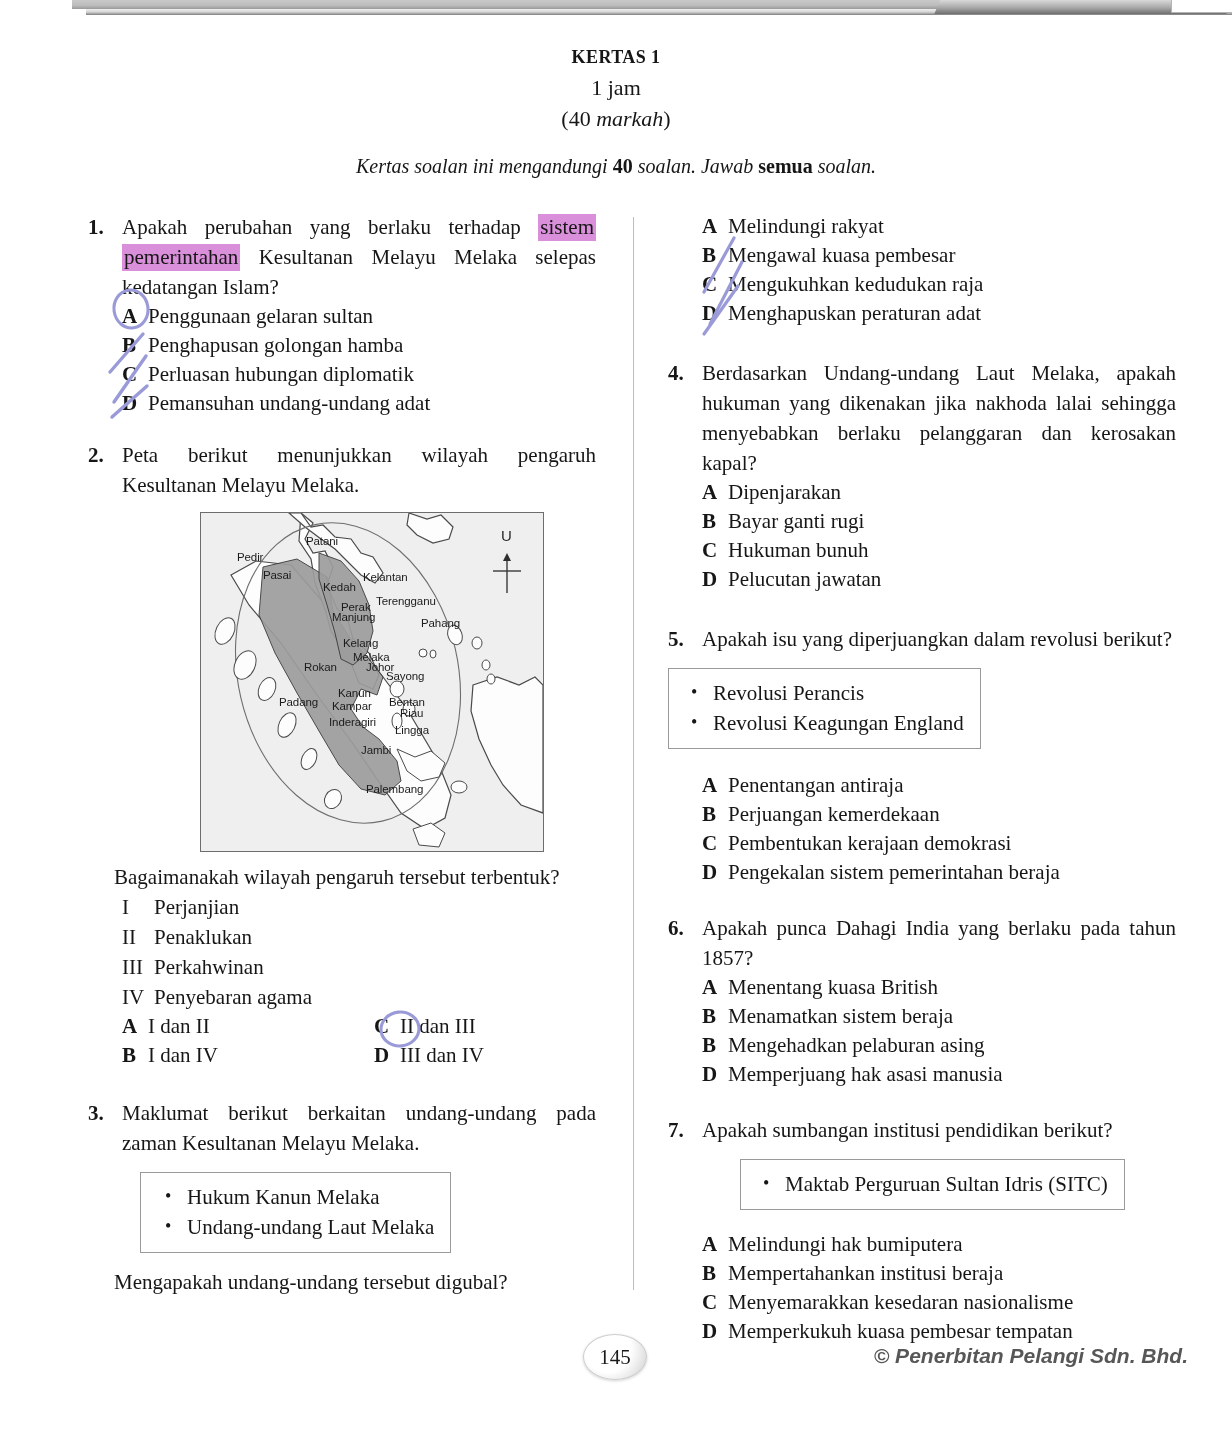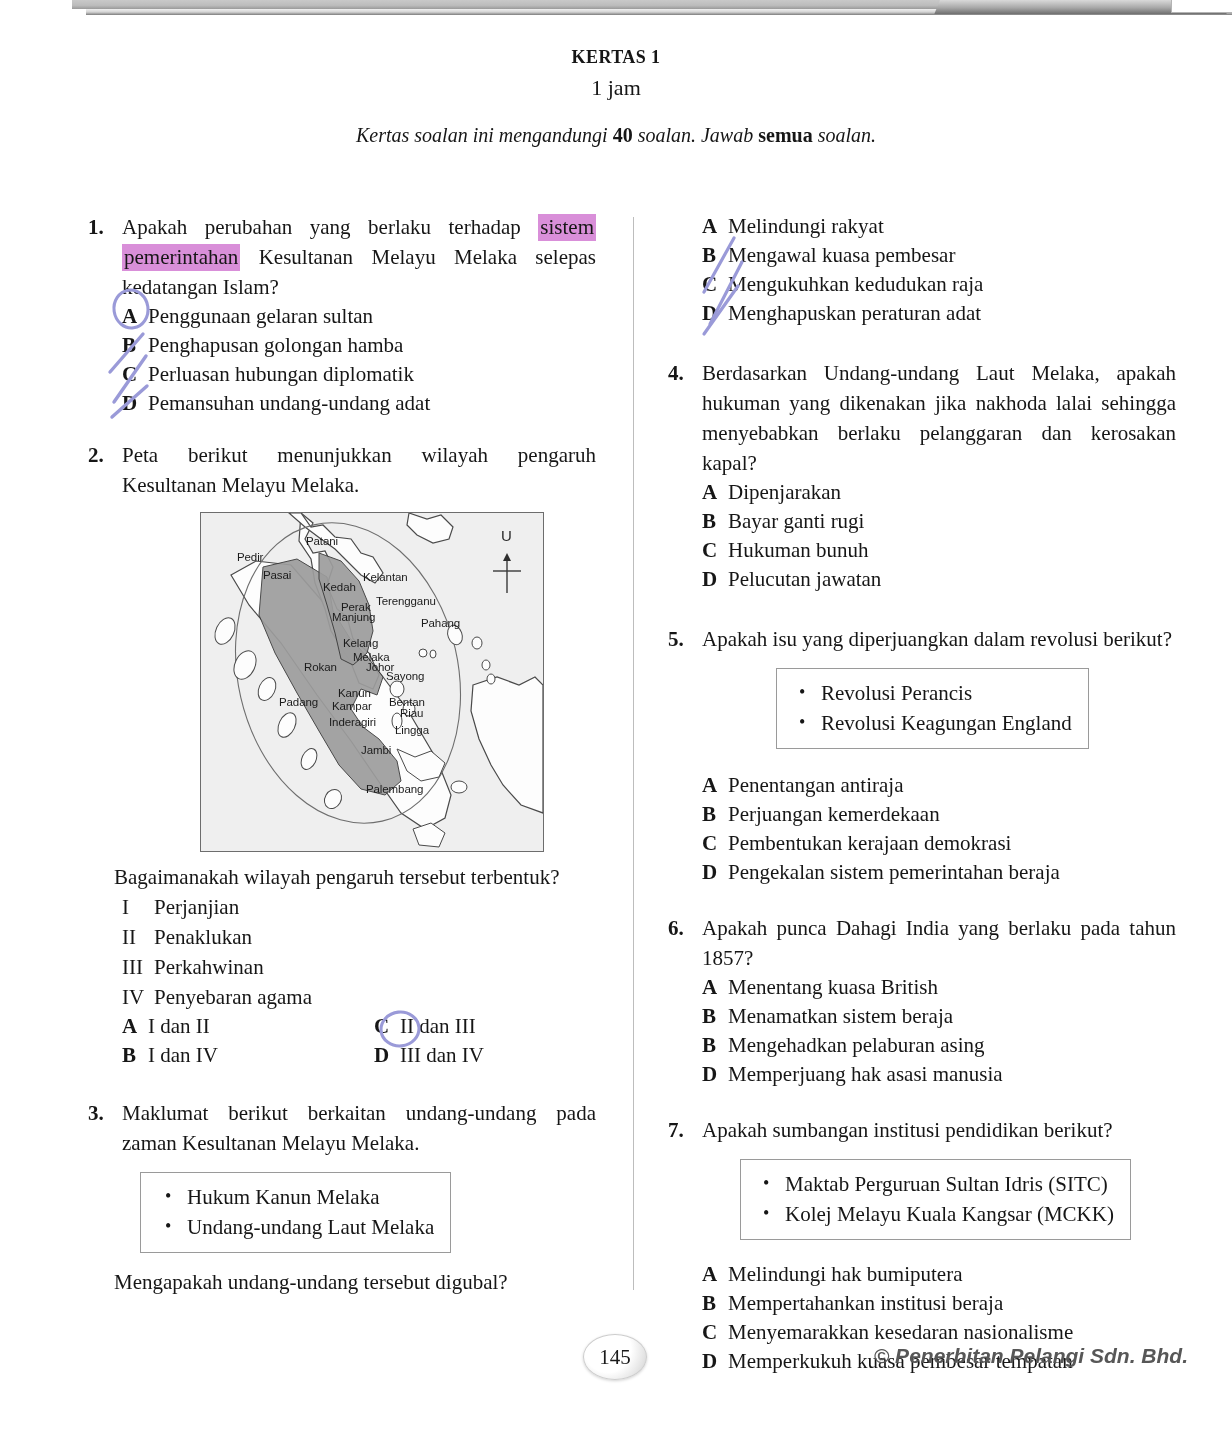--- a/index.html
+++ b/index.html
@@ -171,21 +171,21 @@
   }
 
   
   .stimbox {
     border: 1px solid #9a9a9a;
     margin: 14px 0 14px 0;
     padding: 9px 16px 10px 22px;
     display: inline-block;
   }
   .stimbox.b3  { margin-left: 52px; padding-left: 24px; }
-  .stimbox.b5  { margin-left: 108px; }
+  .stimbox.b5  { }
   .stimbox.b7  { margin-left: 72px; }
   .stim-item {
     font-size: 21px;
     line-height: 30px;
     position: relative;
     padding-left: 22px;
     white-space: nowrap;
   }
   .stim-item::before {
     content: "\2022";
@@ -276,20 +276,21 @@
 <div class="scan-edge">
   <div class="band1"></div>
   <div class="band2"></div>
   <div class="band3"></div>
   <div class="corner"></div>
 </div>
 
 <div class="page-head">
   <div class="kertas-title">KERTAS 1</div>
   <div class="kertas-dur">1 jam</div>
+  <div class="kertas-marks"><span>(40 </span><i>markah</i><span>)</span></div>
   <div class="kertas-instr"><span>Kertas soalan ini mengandungi </span><b>40</b><span> soalan. Jawab </span><b>semua</b><span> soalan.</span></div>
 </div>
 
 <div class="columns">
 
   <div class="divider"></div>
 
   <div class="col col-left">
 
     <div class="q">
@@ -574,21 +575,20 @@
       </div>
     </div>
 
     <div class="q">
       <div class="q-head">
         <div class="q-num">7.</div>
         <div class="q-text">Apakah sumbangan institusi pendidikan berikut?</div>
       </div>
       <div class="stimbox b7">
         <div class="stim-item">Maktab Perguruan Sultan Idris (SITC)</div>
-        <div class="stim-item">Kolej Melayu Kuala Kangsar (MCKK)</div>
       </div>
       <div class="opts" style="margin-top:6px;">
         <div class="opt">
             <span class="opt-key">A</span>
             <span class="opt-val">Melindungi hak bumiputera</span>
           </div>
         <div class="opt">
             <span class="opt-key">B</span>
             <span class="opt-val">Mempertahankan institusi beraja</span>
           </div>

